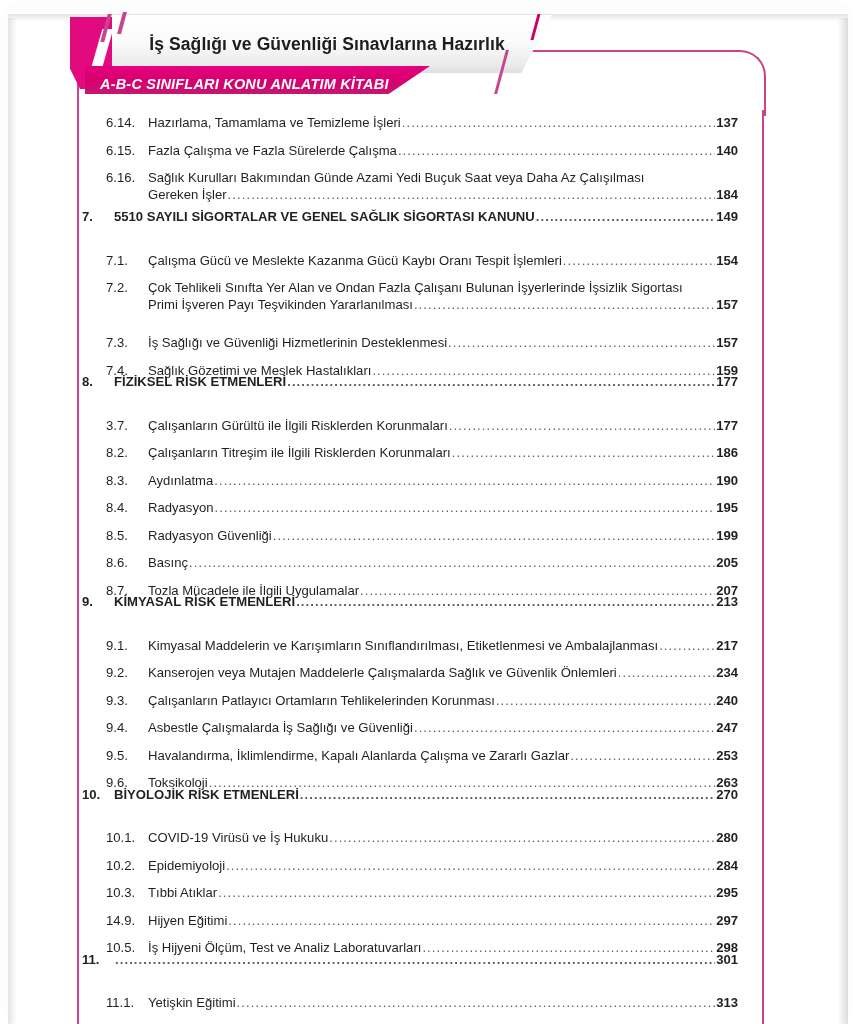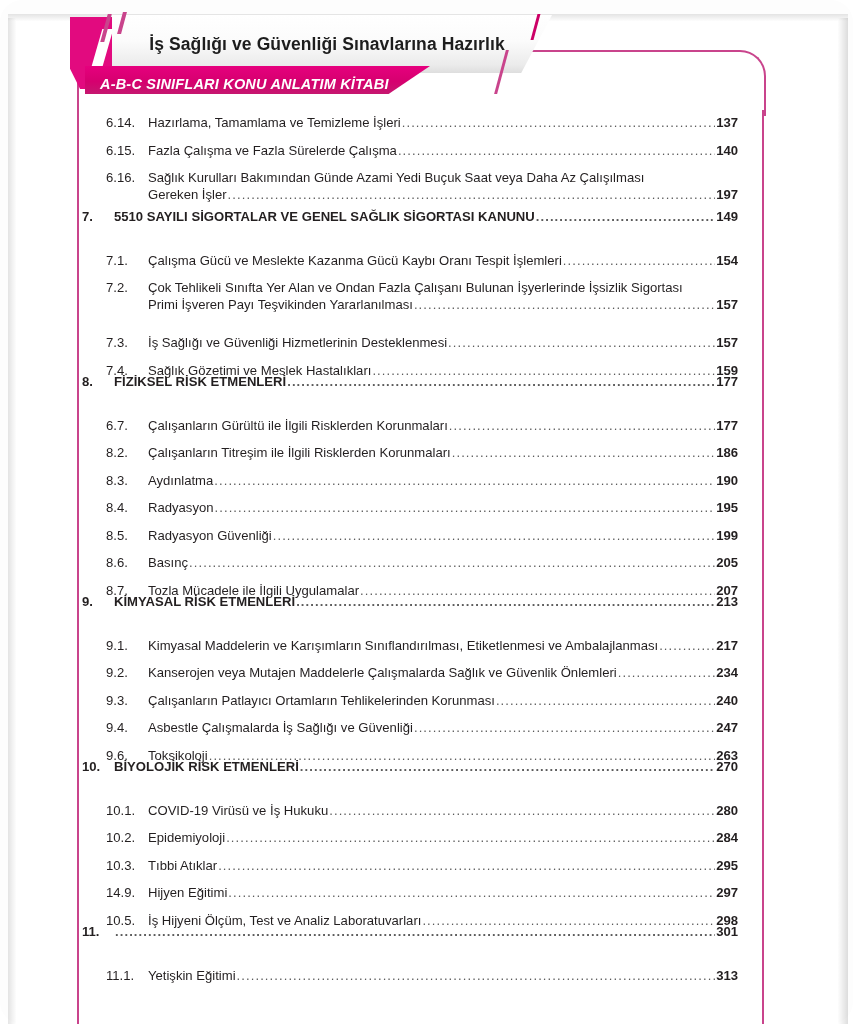--- a/index.html
+++ b/index.html
@@ -261,21 +261,21 @@
       <div class="toc-row lvl2 nolead">
         <span class="num">6.16.</span>
         <span class="label">Sağlık Kurulları Bakımından Günde Azami Yedi Buçuk Saat veya Daha Az Çalışılması</span>
         <span class="leader"></span>
         <span class="pagenum"></span>
       </div>
       <div class="toc-row lvl2 cont">
         <span class="num"></span>
         <span class="label">Gereken İşler</span>
         <span class="leader"></span>
-        <span class="pagenum">197</span>
+        <span class="pagenum">184</span>
       </div>
       <div class="toc-row lvl1">
         <span class="num">7.</span>
         <span class="label">5510 SAYILI SİGORTALAR VE GENEL SAĞLIK SİGORTASI KANUNU</span>
         <span class="leader"></span>
         <span class="pagenum">149</span>
       </div>
       <div class="toc-row lvl2">
         <span class="num">7.1.</span>
         <span class="label">Çalışma Gücü ve Meslekte Kazanma Gücü Kaybı Oranı Tespit İşlemleri</span>
@@ -306,21 +306,21 @@
         <span class="leader"></span>
         <span class="pagenum">159</span>
       </div>
       <div class="toc-row lvl1">
         <span class="num">8.</span>
         <span class="label">FİZİKSEL RİSK ETMENLERİ</span>
         <span class="leader"></span>
         <span class="pagenum">177</span>
       </div>
       <div class="toc-row lvl2">
-        <span class="num">6.7.</span>
+        <span class="num">3.7.</span>
         <span class="label">Çalışanların Gürültü ile İlgili Risklerden Korunmaları</span>
         <span class="leader"></span>
         <span class="pagenum">177</span>
       </div>
       <div class="toc-row lvl2">
         <span class="num">8.2.</span>
         <span class="label">Çalışanların Titreşim ile İlgili Risklerden Korunmaları</span>
         <span class="leader"></span>
         <span class="pagenum">186</span>
       </div>
@@ -378,20 +378,26 @@
         <span class="leader"></span>
         <span class="pagenum">240</span>
       </div>
       <div class="toc-row lvl2">
         <span class="num">9.4.</span>
         <span class="label">Asbestle Çalışmalarda İş Sağlığı ve Güvenliği</span>
         <span class="leader"></span>
         <span class="pagenum">247</span>
       </div>
       <div class="toc-row lvl2">
+        <span class="num">9.5.</span>
+        <span class="label">Havalandırma, İklimlendirme, Kapalı Alanlarda Çalışma ve Zararlı Gazlar</span>
+        <span class="leader"></span>
+        <span class="pagenum">253</span>
+      </div>
+      <div class="toc-row lvl2">
         <span class="num">9.6.</span>
         <span class="label">Toksikoloji</span>
         <span class="leader"></span>
         <span class="pagenum">263</span>
       </div>
       <div class="toc-row lvl1">
         <span class="num">10.</span>
         <span class="label">BİYOLOJİK RİSK ETMENLERİ</span>
         <span class="leader"></span>
         <span class="pagenum">270</span>

